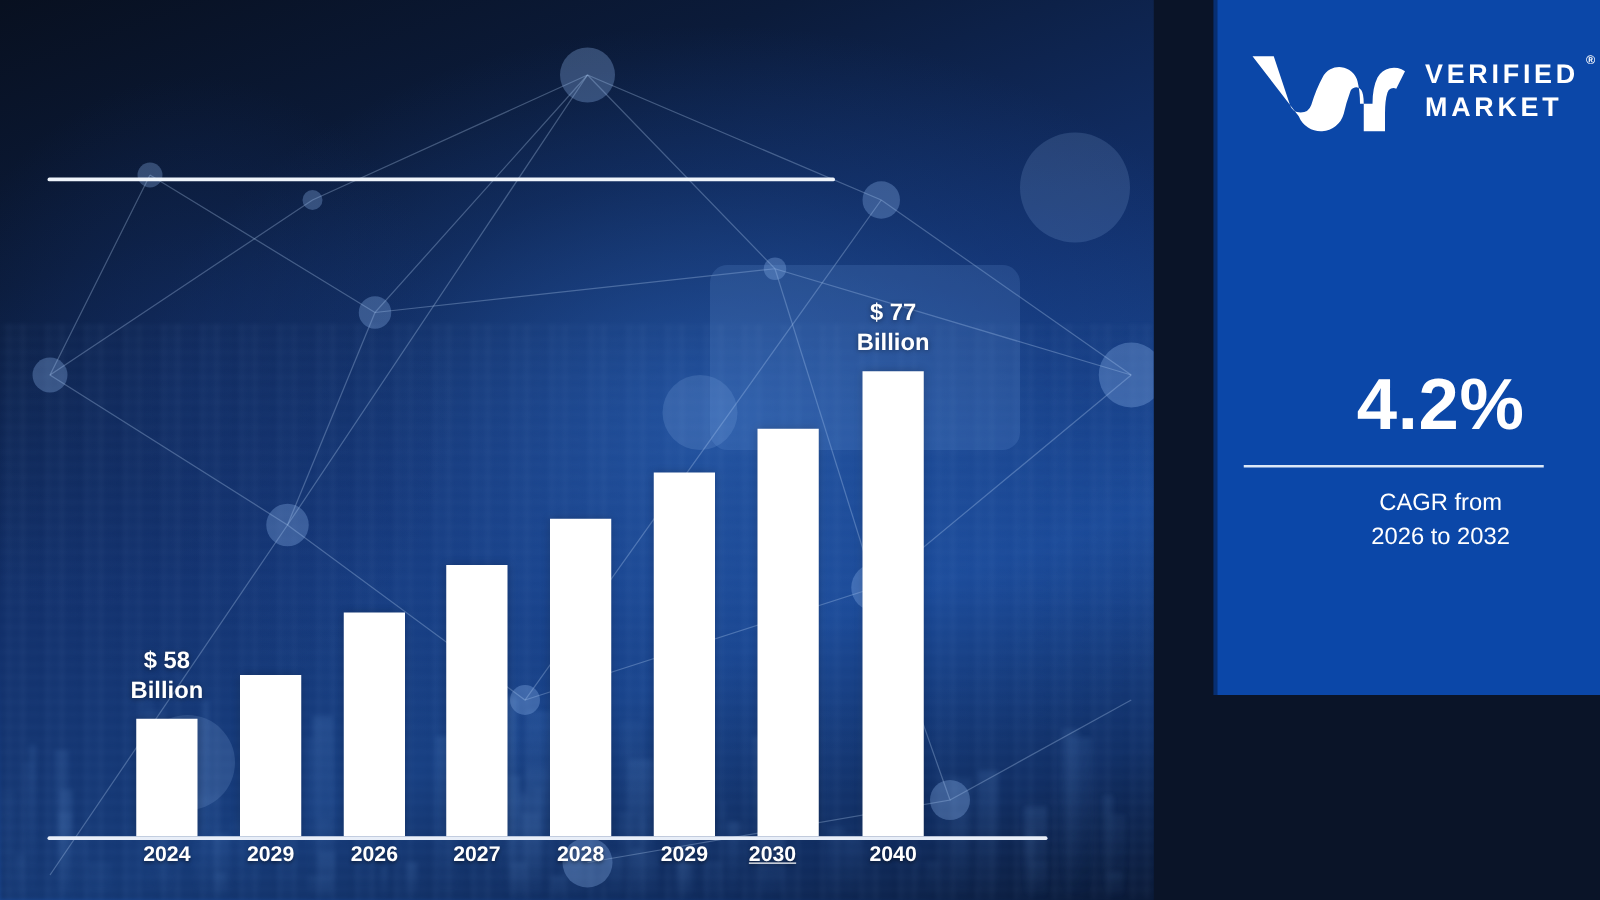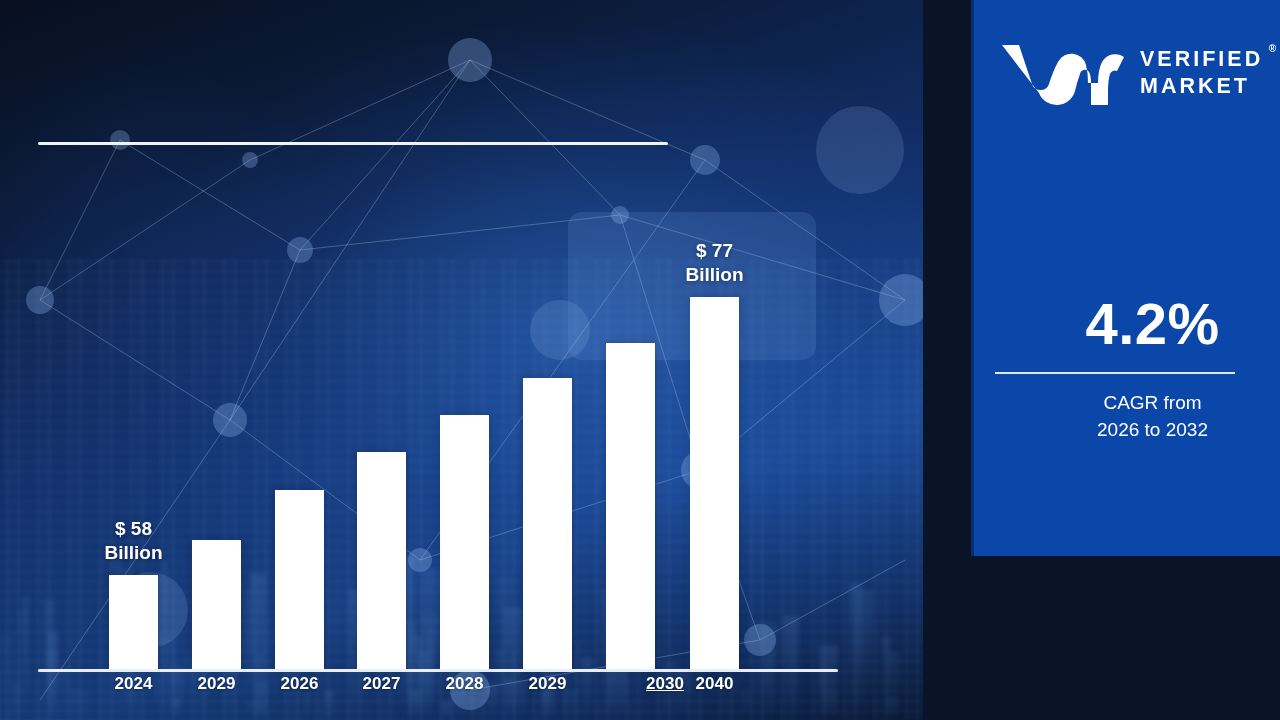--- a/index.html
+++ b/index.html
@@ -284,21 +284,21 @@
           <div class="bar" style="left: 606px; width: 49px; height: 326px; background: rgb(255, 255, 255);"></div>
           <div class="bar" style="left: 690px; width: 49px; height: 372px; background: rgb(255, 255, 255);"></div>
         </div>
       <div id="labels-layer">
           <div class="year-label" style="left: 93.5px;">2024</div>
           <div class="year-label" style="left: 176.5px;">2029</div>
           <div class="year-label" style="left: 259.5px;">2026</div>
           <div class="year-label" style="left: 341.5px;">2027</div>
           <div class="year-label" style="left: 424.5px;">2028</div>
           <div class="year-label" style="left: 507.5px;">2029</div>
-          <div class="year-label" style="left: 625px; text-decoration: underline;">2030</div>
+          <div class="year-label" style="left: 578px; text-decoration: underline;">2030</div>
           <div class="year-label" style="left: 674.5px;">2040</div>
         </div>
       <div id="callouts-layer">
           <div class="value-callout" style="left: 58.5px; top: 517px;">
             <div>$ 58</div>
             <div>Billion</div>
           </div>
           <div class="value-callout" style="left: 639.5px; top: 239px;">
             <div>$ 77</div>
             <div>Billion</div>

